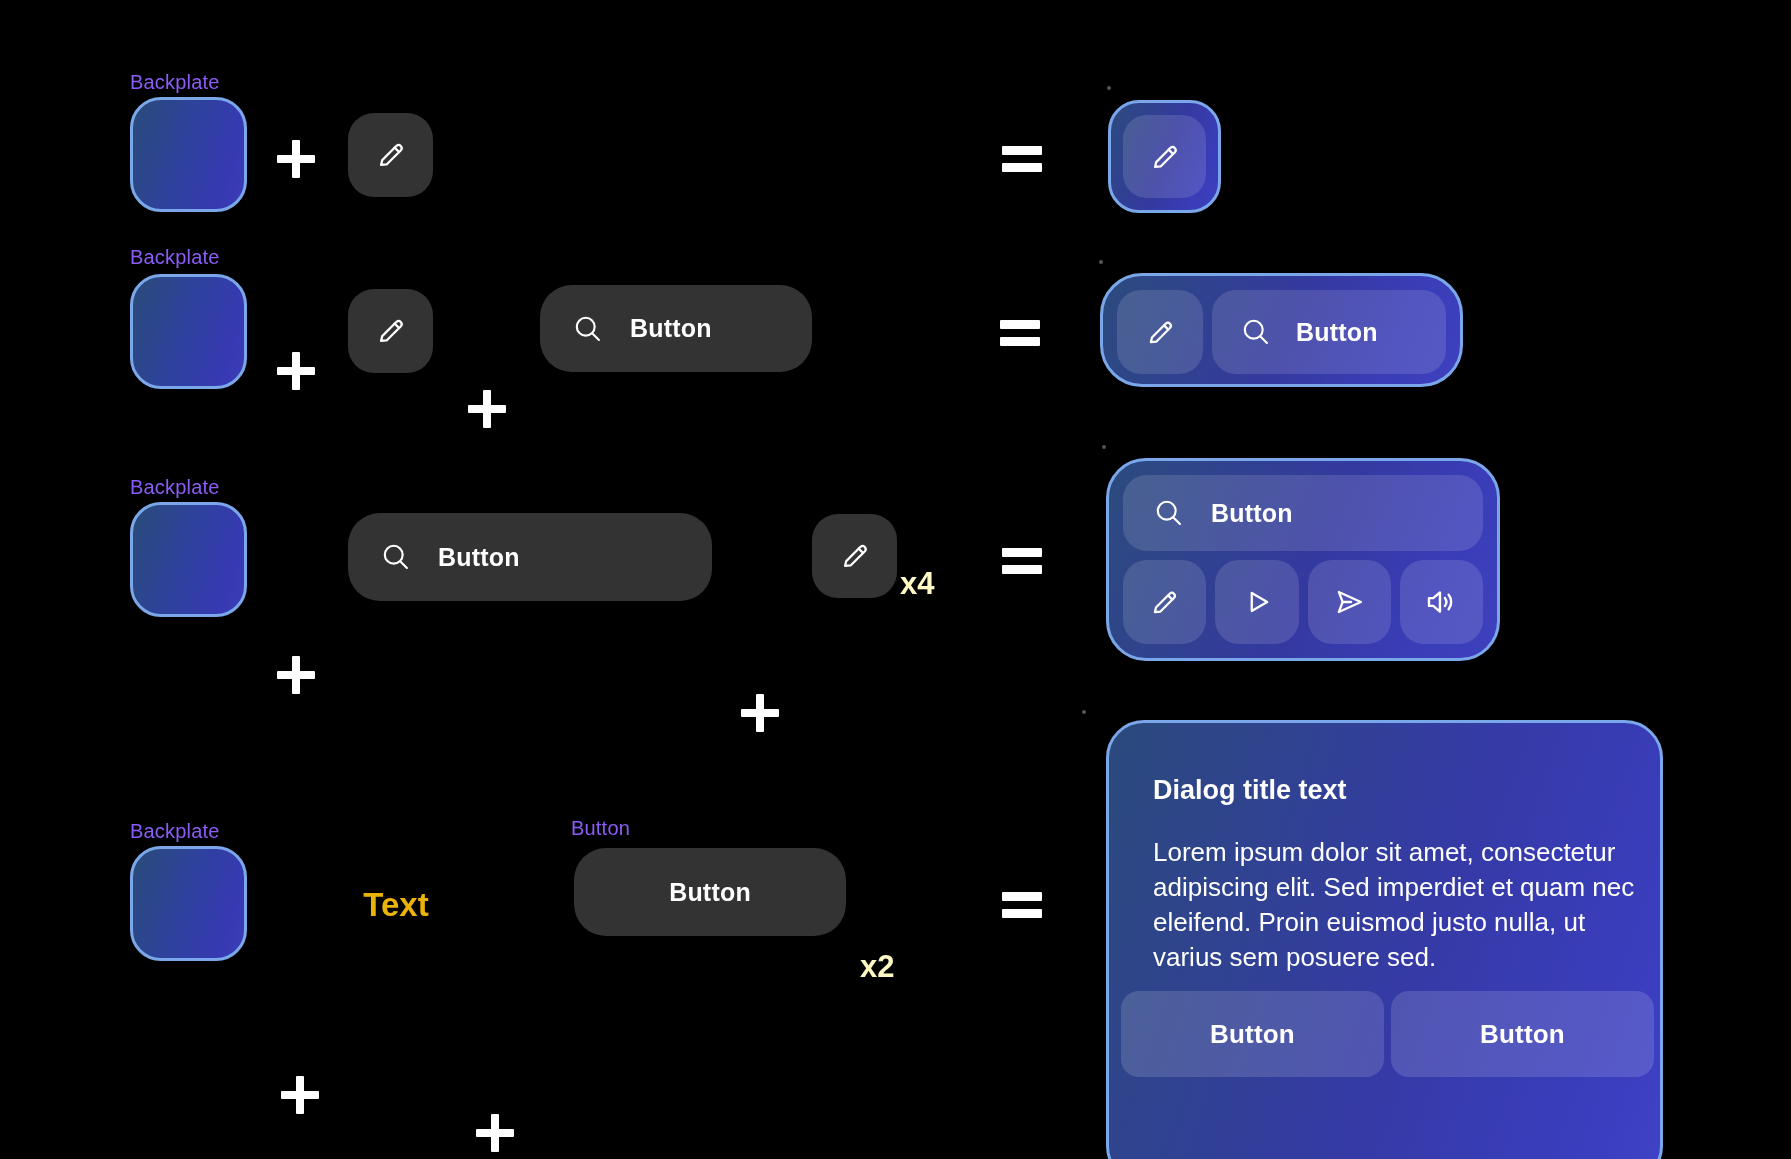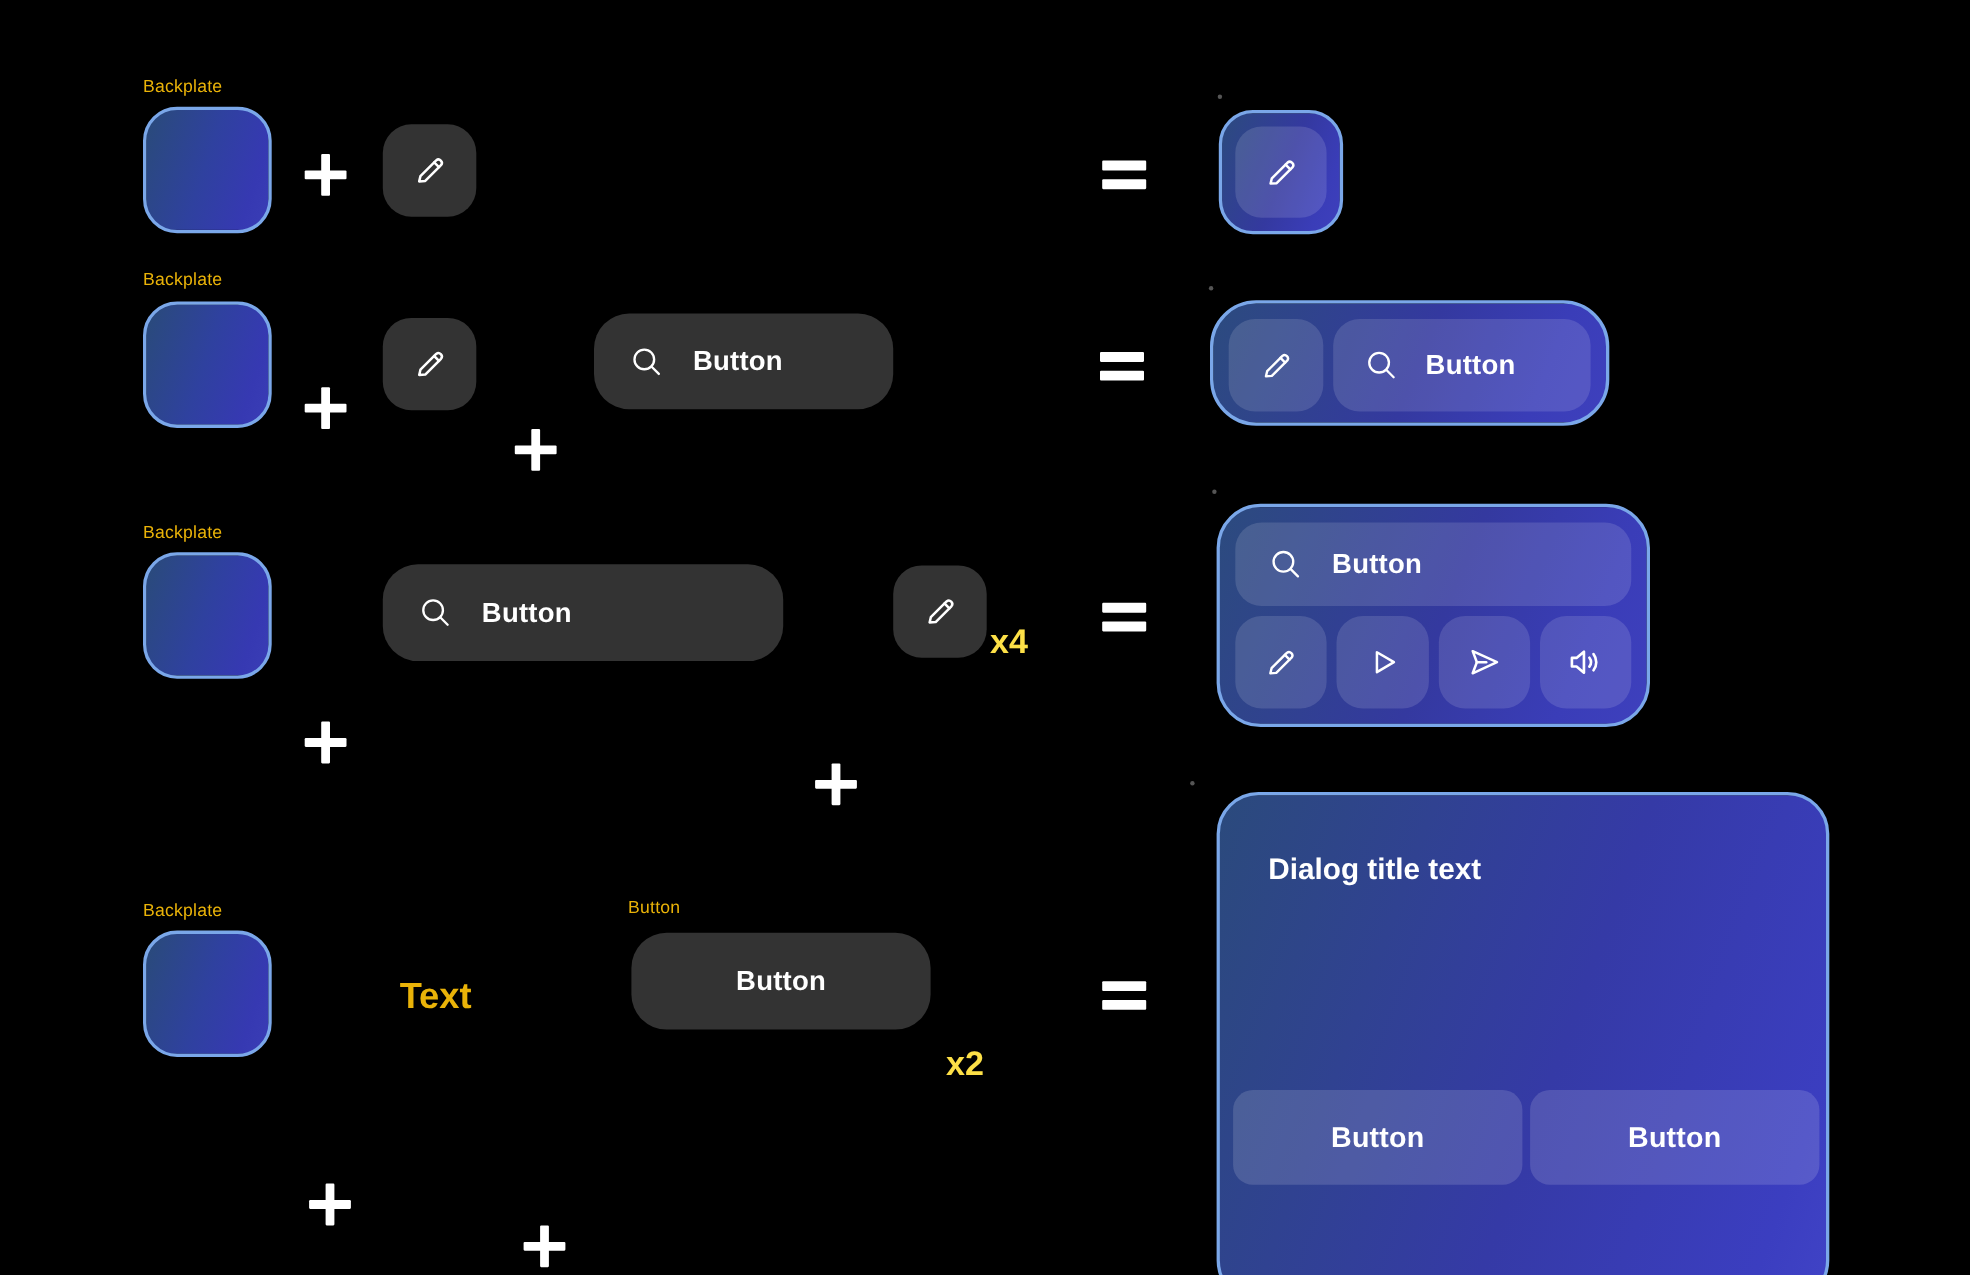--- a/index.html
+++ b/index.html
@@ -1,37 +1,37 @@
 <!DOCTYPE html>
 <html><head>
 <meta charset="utf-8">
 <style>
   html,body{margin:0;padding:0;background:#000;}
   .stage{position:relative;width:1791px;height:1159px;background:#000;overflow:hidden;
          font-family:"Liberation Sans",sans-serif;}
   .abs{position:absolute;}
 
-  .caption{font-size:16px;color:#eab308;letter-spacing:.2px;}
+  .caption{font-size:20px;color:#8b5cf6;letter-spacing:.2px;}
 
   .backplate{width:117px;height:115px;border-radius:31px;border:3px solid #7aa7e9;
     background:linear-gradient(108deg,#2a4a7c 4%,#2f419f 48%,#3639b2 82%,#3a3db6 100%);
     box-sizing:border-box;}
 
   .darkbtn{background:#333333;border-radius:26px;display:flex;align-items:center;justify-content:center;}
   .darkpill{background:#333333;border-radius:32px;display:flex;align-items:center;padding:0 0 0 32px;gap:26px;box-sizing:border-box;}
   .btn-text{color:#fff;font-size:25px;font-weight:700;letter-spacing:.2px;}
 
   .op{position:absolute;transform:translate(-50%,-50%);}
   .plus{width:38px;height:38px;position:relative;}
   .plus::before{content:"";position:absolute;left:0;top:15px;width:38px;height:8px;background:#fff;border-radius:1px;}
   .plus::after{content:"";position:absolute;left:15px;top:0;width:8px;height:38px;background:#fff;border-radius:1px;}
   .equals{width:40px;height:26px;display:flex;flex-direction:column;justify-content:space-between;}
   .equals .bar{height:9px;background:#fff;border-radius:1px;}
 
-  .mult{color:#fde047;font-size:31px;font-weight:700;}
+  .mult{color:#fef9c3;font-size:31px;font-weight:700;}
   .text-token{color:#eab308;font-size:33px;font-weight:600;transform:translate(-50%,-50%);position:absolute;}
 
   .result{border:3px solid #7aa7e9;box-sizing:border-box;
     background:linear-gradient(112deg,#2c4b7e 0%,#34399f 52%,#3a3db8 82%,#3e40bd 100%);}
   .tile{background:rgba(255,255,255,0.13);display:flex;align-items:center;justify-content:center;border-radius:24px;}
   .tile-row{display:flex;gap:9px;}
 
   .dialog{border-radius:38px;padding:0;box-sizing:border-box;
     background:linear-gradient(110deg,#2b4a7c 0%,#353aa6 55%,#3b3ec0 90%,#4043c6 100%);
     border:3px solid #7aa7e9;}
@@ -227,20 +227,21 @@
   <div class="abs mult" style="left:860px;top:949px;">x2</div>
 
   <div class="op equals" style="left:1022px;top:905px;" aria-label="=">
       <div class="bar"></div>
       <div class="bar"></div>
     </div>
 
   <div class="abs dot" style="left:1082px;top:710px;"></div>
   <div class="abs dialog" style="left:1106px;top:720px;width:557px;height:464px;">
     <div class="abs dialog-title" style="left:44px;top:52px;">Dialog title text</div>
+    <div class="abs dialog-body" style="left:44px;top:112px;width:487px;">Lorem ipsum dolor sit amet, consectetur adipiscing elit. Sed imperdiet et quam nec eleifend. Proin euismod justo nulla, ut varius sem posuere sed.</div>
     <div class="abs" style="left:12px;top:268px;display:flex;gap:7px;">
       <div class="dialog-btn" style="width:263px;height:86px;">
         <span class="btn-text">Button</span>
       </div>
       <div class="dialog-btn" style="width:263px;height:86px;">
         <span class="btn-text">Button</span>
       </div>
     </div>
   </div>
 

